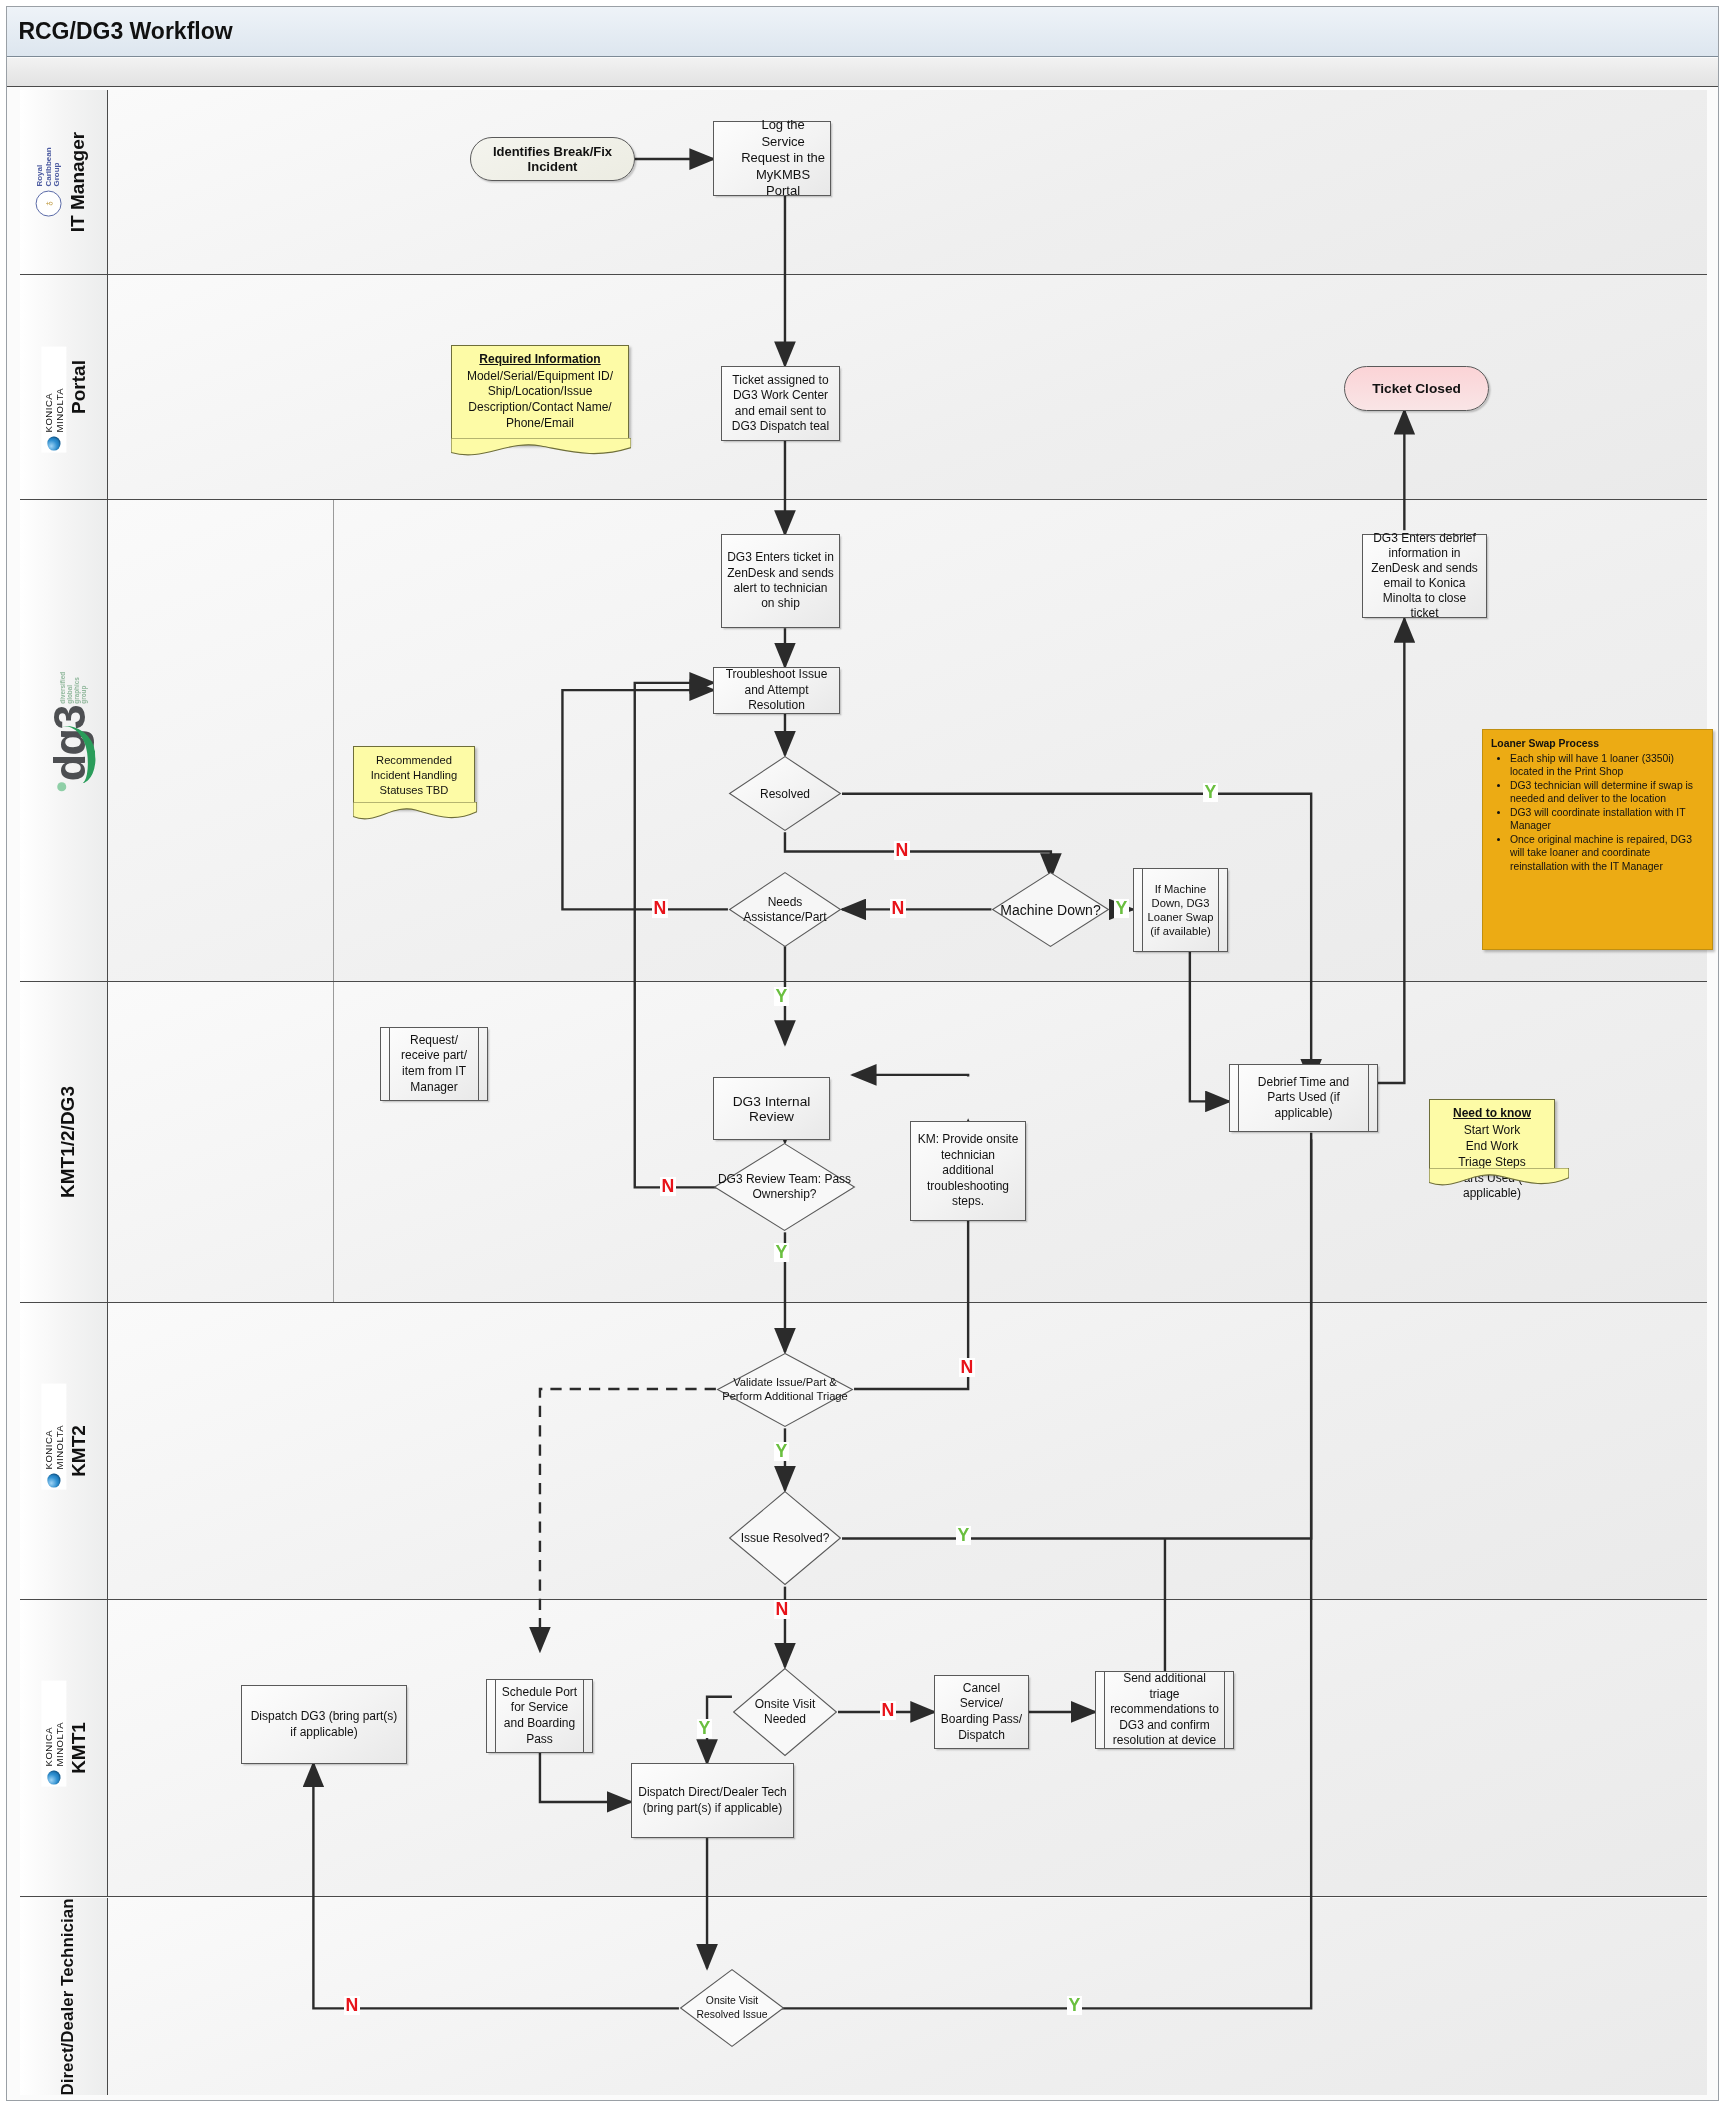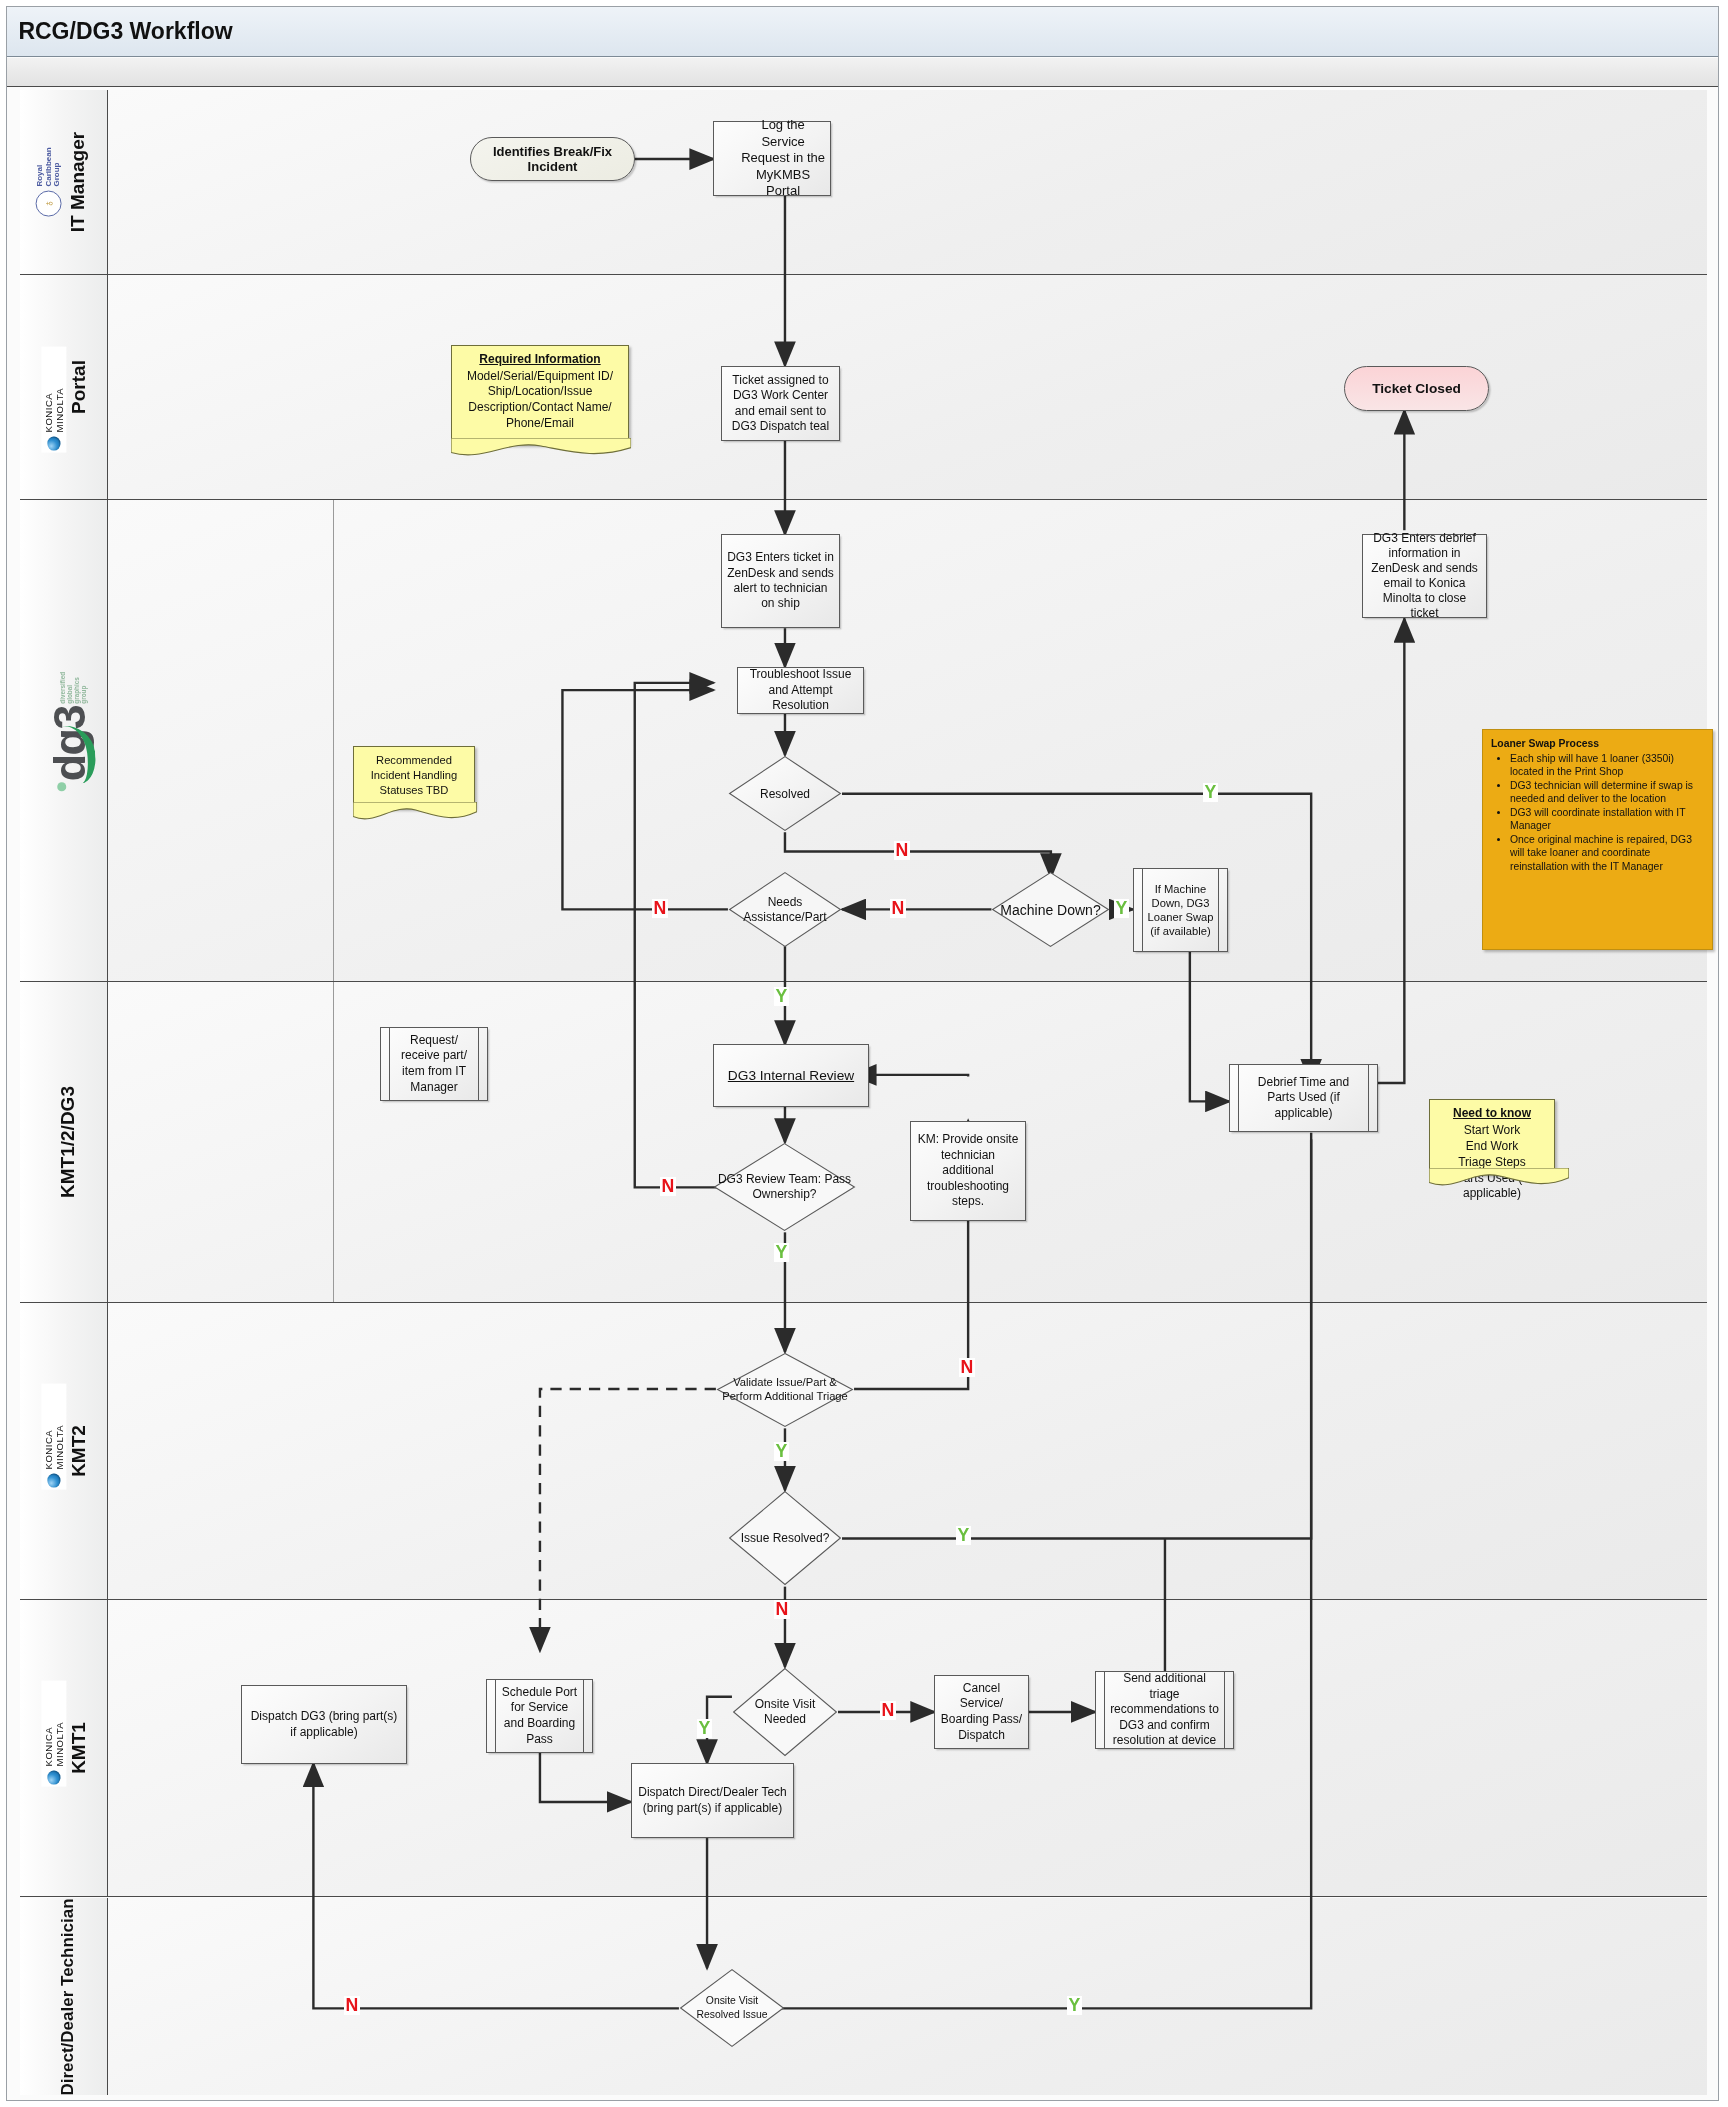--- a/index.html
+++ b/index.html
@@ -289,21 +289,21 @@
     <span>Description/Contact Name/</span><br>
     <span>Phone/Email</span>
     <svg class="note-wave" viewBox="0 0 224 22" preserveAspectRatio="none">
       <path d="M0,0 L0,18 C40,30 70,2 112,10 C150,17 180,26 224,12 L224,0 Z" fill="#fdfba6" stroke="#6e6e3a" stroke-width="1.4"></path>
     </svg>
   </div>
 
   <div class="node proc" style="left:721px;top:534px;width:119px;height:94px;font-size:12px;line-height:1.28;">
     <span>DG3 Enters ticket in ZenDesk and sends alert to technician on ship</span>
   </div>
-  <div class="node proc" style="left:713px;top:667px;width:127px;height:47px;font-size:12px;line-height:1.28;margin-left:24px;">
+  <div class="node proc" style="left:713px;top:667px;width:127px;height:47px;font-size:12px;line-height:1.28;">
     <span>Troubleshoot Issue and Attempt Resolution</span>
   </div>
   <div class="node proc" style="left:1362px;top:534px;width:125px;height:84px;font-size:12px;line-height:1.26;">
     <span>DG3 Enters debrief information in ZenDesk and sends email to Konica Minolta to close ticket</span>
   </div>
 
   <div class="node dia" style="left:728px;top:755px;width:114px;height:77px;font-size:12px;">
     <svg class="shape" viewBox="0 0 142 96" preserveAspectRatio="none">
       <polygon points="71,2 140,48 71,94 2,48" fill="url(#gd)" stroke="#5a5a5a" stroke-width="1.4"></polygon>
       <defs>
@@ -351,21 +351,21 @@
       <li>DG3 will coordinate installation with IT Manager</li>
       <li>Once original machine is repaired, DG3 will take loaner and coordinate reinstallation with the IT Manager</li>
     </ul>
   </div>
 
   <div class="node subproc" style="left:380px;top:1027px;width:108px;height:74px;font-size:12px;line-height:1.3;">
     <span>Request/ receive part/ item from IT Manager</span>
   </div>
 
 
-  <div class="node proc" style="left:713px;top:1044px;width:156px;height:63px;font-size:13.7px;text-decoration:underline;">
+  <div class="node proc" style="left:713px;top:1077px;width:117px;height:63px;font-size:13.7px;">
     <span>DG3 Internal Review</span>
   </div>
 
   <div class="node proc" style="left:910px;top:1121px;width:116px;height:100px;font-size:12px;line-height:1.3;">
     <span>KM: Provide onsite technician additional troubleshooting steps.</span>
   </div>
 
   <div class="node dia" style="left:713px;top:1142px;width:143px;height:90px;font-size:12px;line-height:1.25;">
     <svg class="shape" viewBox="0 0 178 112" preserveAspectRatio="none">
       <polygon points="89,2 176,56 89,110 2,56" fill="#f8f8f8" stroke="#5a5a5a" stroke-width="1.4"></polygon>

